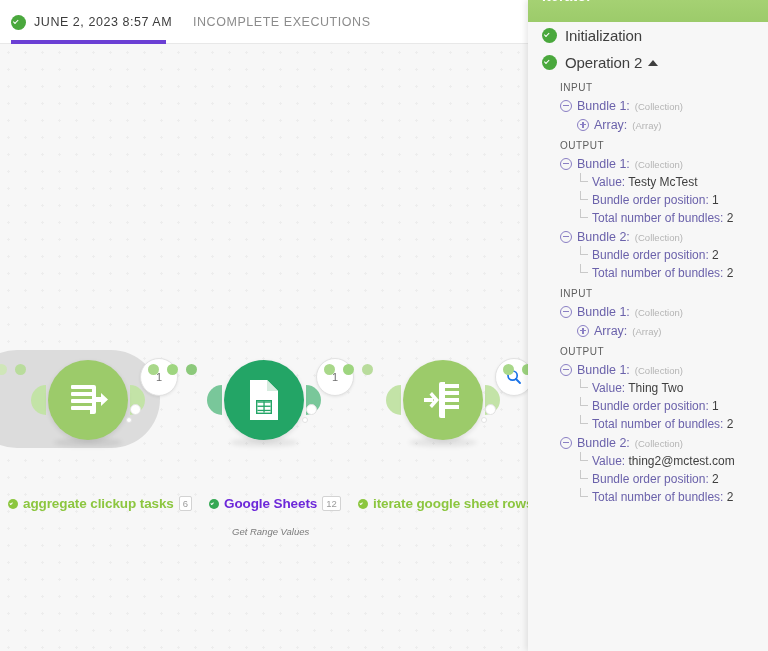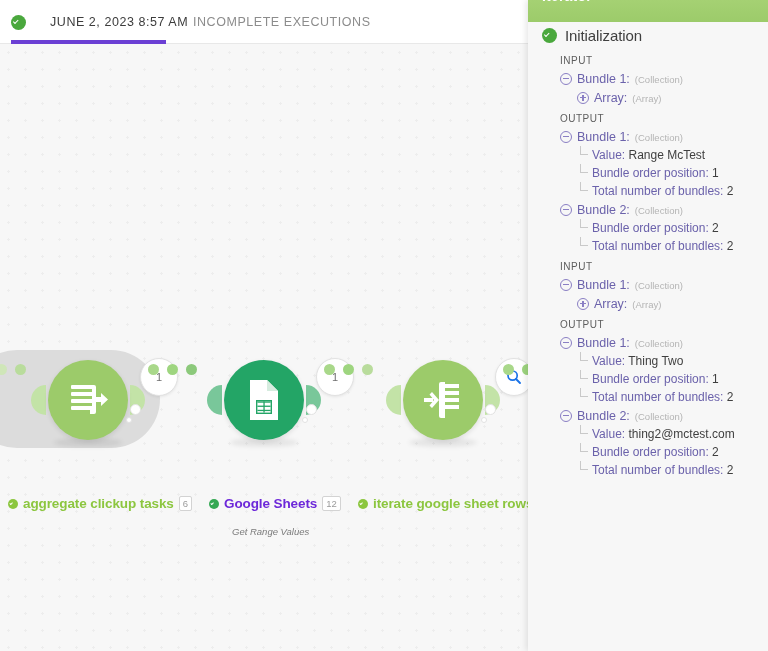--- a/index.html
+++ b/index.html
@@ -18,21 +18,21 @@
     background: #f7f7f7;
   }
   #topbar {
     position: absolute; left: 0; top: 0;
     width: 528px; height: 44px;
     background: #ffffff;
     border-bottom: 1px solid #e8e8e8;
   }
   .tab {
     position: absolute; top: 0; height: 44px;
-    display: flex; align-items: center; gap: 24px;
+    display: flex; align-items: center; gap: 8px;
     cursor: pointer;
   }
   #tab-run { left: 11px; }
   #tab-incomplete { left: 193px; }
   .tab-label {
     font-size: 12.5px; letter-spacing: .55px;
     color: #3c3c3c; white-space: nowrap;
   }
   #tab-incomplete .tab-label { color: #8c8c8c; }
   .tab-underline {
@@ -363,20 +363,25 @@
     </div>
 
     <div id="panel-body">
 
       <div class="op-row">
         <span class="status-dot big"></span>
         <span class="op-title">Initialization</span>
       </div>
 
 
+      <div class="op-row">
+        <span class="status-dot big"></span>
+        <span class="op-title">Operation 2</span>
+        <span class="caret up"></span>
+      </div>
 
       <div class="io-label">INPUT</div>
       <div class="bundle-row">
         <span class="toggle"></span>
         <span class="bundle-name">Bundle 1:</span>
         <span class="bundle-type">(Collection)</span>
       </div>
       <div class="bundle-row indent">
         <span class="toggle plus"></span>
         <span class="bundle-name">Array:</span>
@@ -385,21 +390,21 @@
 
       <div class="io-label">OUTPUT</div>
 
       <div class="bundle-row">
         <span class="toggle"></span>
         <span class="bundle-name">Bundle 1:</span>
         <span class="bundle-type">(Collection)</span>
       </div>
       <div class="leaf">
         <span>Value:</span>
-        <span class="val">Range McTest</span>
+        <span class="val">Testy McTest</span>
       </div>
       <div class="leaf">
         <span>Bundle order position:</span>
         <span class="val">1</span>
       </div>
       <div class="leaf">
         <span>Total number of bundles:</span>
         <span class="val">2</span>
       </div>
 

